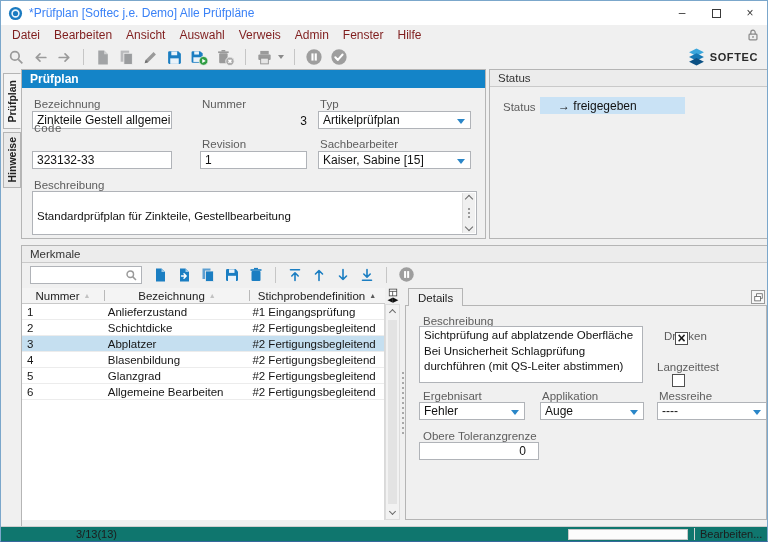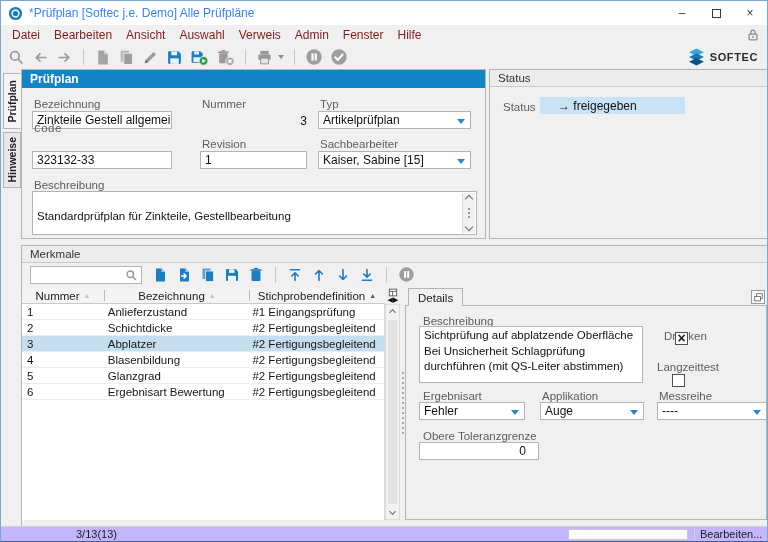--- a/index.html
+++ b/index.html
@@ -110,21 +110,21 @@
           border:1px solid #b5b5b5; border-bottom:none; font-size:11.5px; color:#222;
           display:flex; align-items:center; z-index:2; }
   .dbox { position:absolute; left:0; top:17px; right:0; bottom:7px; border:1px solid #b5b5b5; background:#f0f0f0; }
   .restore-btn { position:absolute; right:2px; top:2px; width:14px; height:14px; background:#f7f7f7;
                  border:1px solid #9a9a9a; display:flex; align-items:center; justify-content:center; z-index:3; }
   .checkbox { position:absolute; width:13px; height:13px; background:#fff; border:1px solid #4f4f4f; }
   .checkbox.checked::after { content:"×"; position:absolute; inset:-1px 0 0 0; display:flex; align-items:center;
                              justify-content:center; font-size:14px; font-weight:bold; color:#1a1a1a; }
 
   
-  .statusbar { position:absolute; left:0; right:0; bottom:0; height:15px; background:#c4b5fd;
+  .statusbar { position:absolute; left:0; right:0; bottom:0; height:15px; background:#0f766e;
                border-top:1px solid #cfcfcf; font-size:11px; color:#1c1c1c; }
   .sb-pos { position:absolute; left:75px; top:1px; }
   .sb-box { position:absolute; left:567px; top:2px; width:120px; height:11px; background:#fcfcfc; border:1px solid #c9c9c9; }
   .sb-sep { position:absolute; left:693px; top:1px; bottom:1px; width:1px; background:#d4d4d4; }
   .sb-mode { position:absolute; left:699px; top:1px; }
 </style>
 </head>
 <body>
 
 <div class="window">
@@ -372,21 +372,21 @@
           <div class="tcell bezeichnung">Blasenbildung</div>
           <div class="tcell stichprobe">#2 Fertigungsbegleitend</div>
         </div>
         <div class="trow">
           <div class="tcell nummer">5</div>
           <div class="tcell bezeichnung">Glanzgrad</div>
           <div class="tcell stichprobe">#2 Fertigungsbegleitend</div>
         </div>
         <div class="trow">
           <div class="tcell nummer">6</div>
-          <div class="tcell bezeichnung">Ergebnisart Bewertung</div>
+          <div class="tcell bezeichnung">Allgemeine Bearbeiten</div>
           <div class="tcell stichprobe">#2 Fertigungsbegleitend</div>
         </div>
       </div>
 
     <div class="collapse-box">
       <svg width="10" height="9" viewBox="0 0 12 12">
         <rect x="1" y="1.5" width="10" height="9" fill="#fff" stroke="#3a3a3a" stroke-width="1"></rect>
         <line x1="1" y1="4.5" x2="11" y2="4.5" stroke="#3a3a3a"></line>
         <line x1="5.5" y1="4.5" x2="5.5" y2="10.5" stroke="#3a3a3a"></line>
       </svg>

